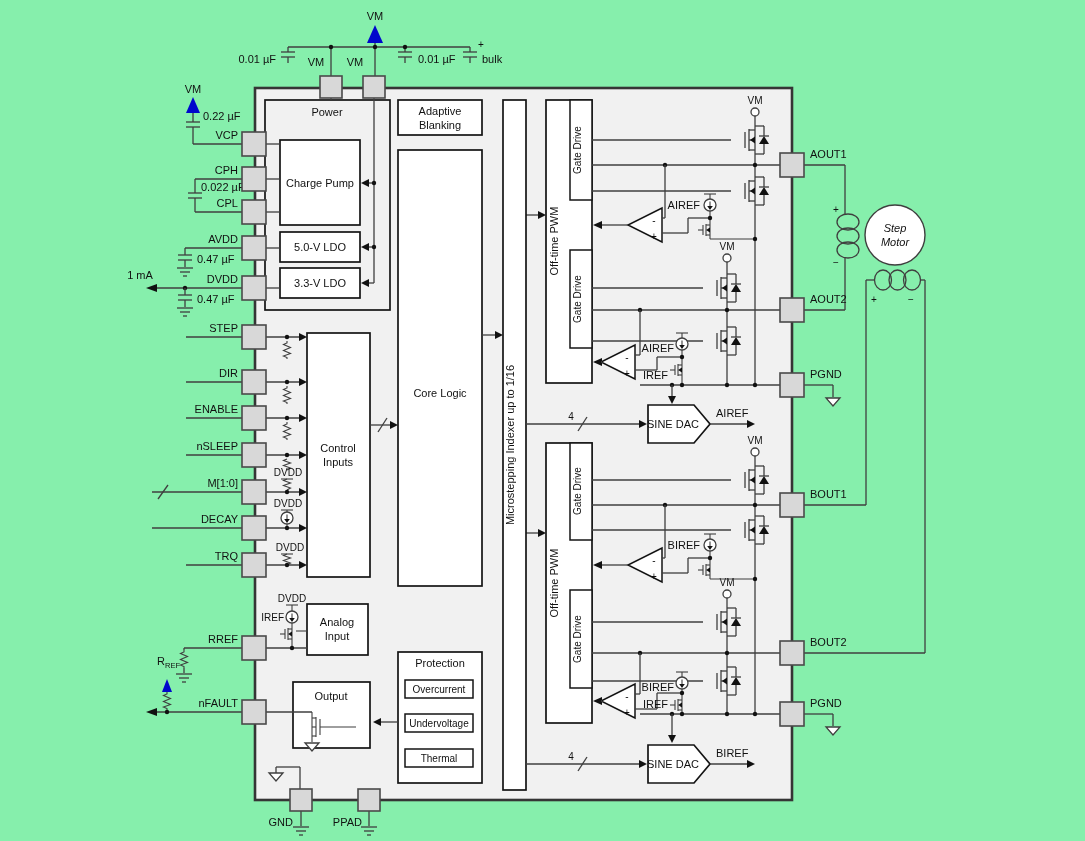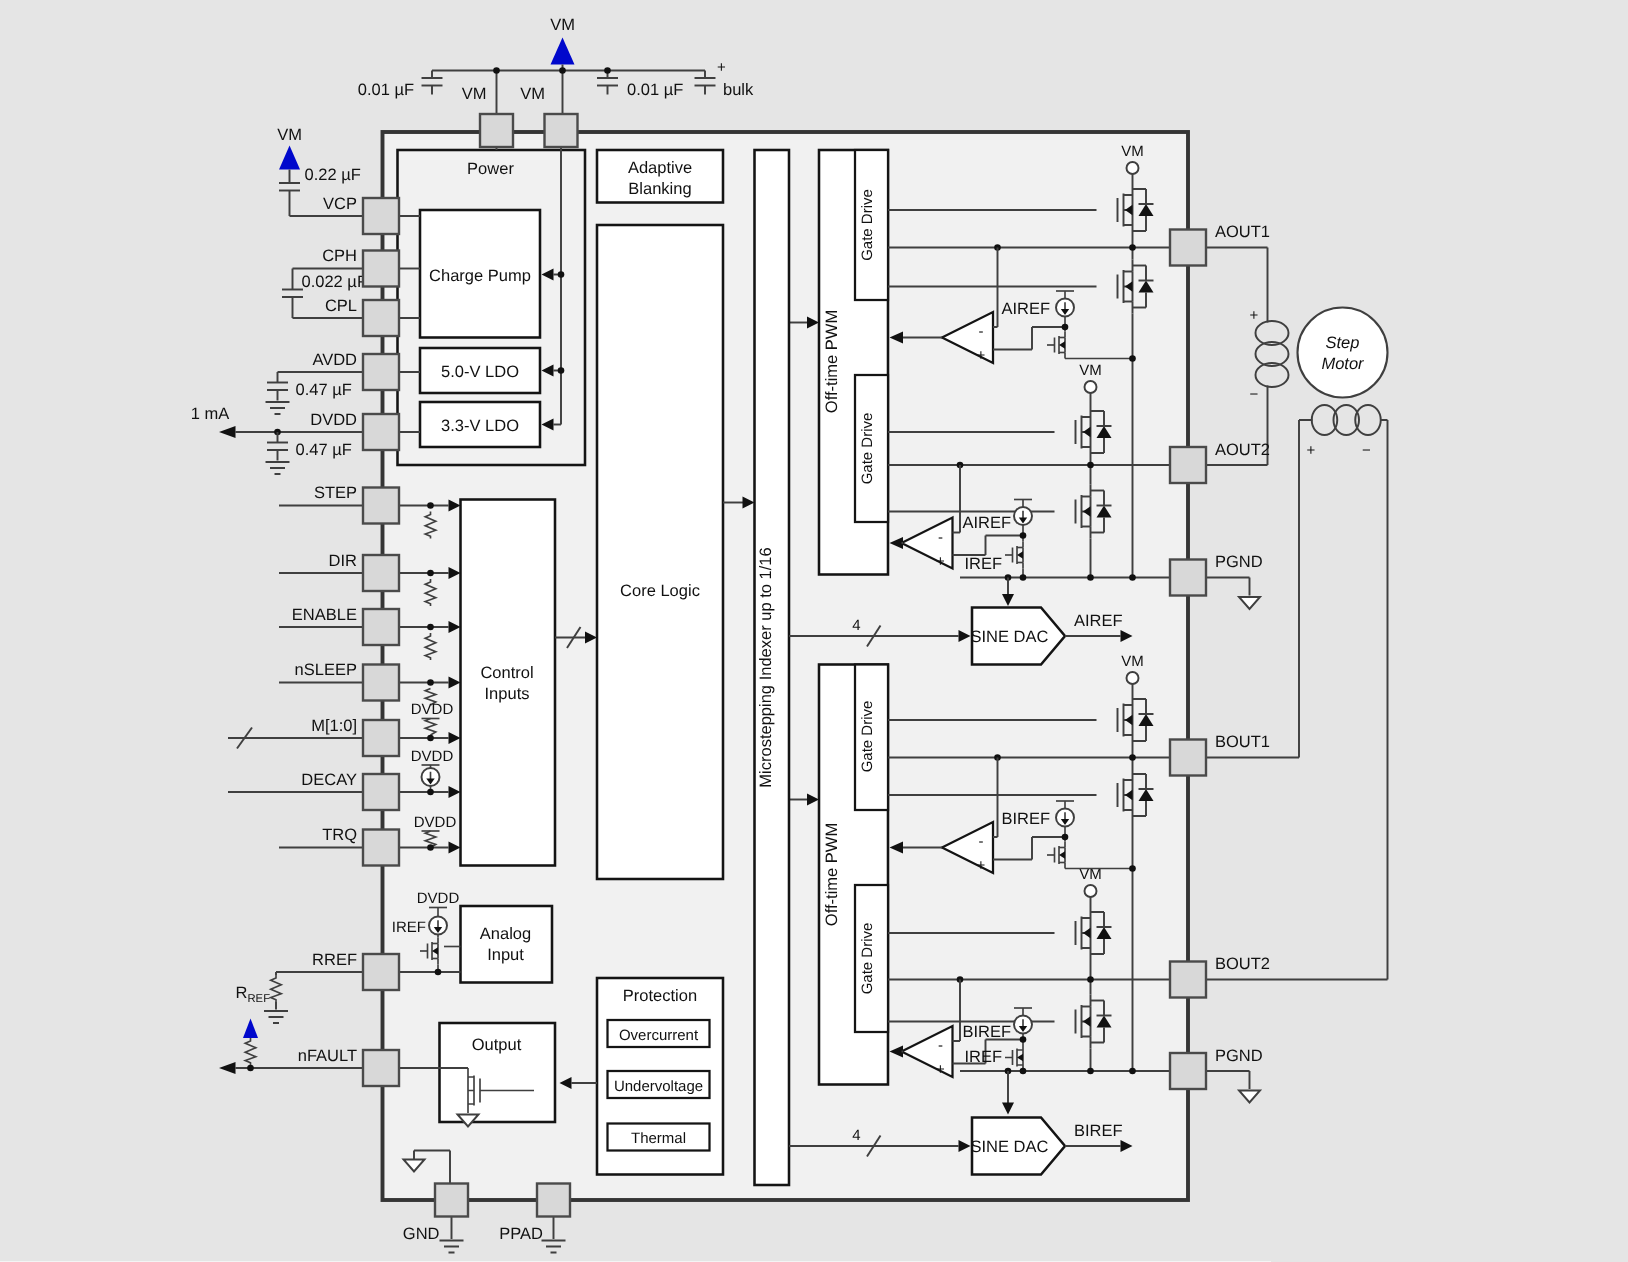--- a/index.html
+++ b/index.html
@@ -1,16 +1,16 @@
 <!DOCTYPE html>
 <html><head>
 <meta charset="utf-8">
 <style>
   html,body{margin:0;padding:0;background:#ffffff;}
-  .stage{width:1085px;height:841px;position:relative;background:#e5e5e5;}
+  .stage{width:1085px;height:841px;position:relative;background:#86efac;}
   svg{display:block;}
   .w{stroke:#3f3f3f;stroke-width:1.3;fill:none;}
   .w2{stroke:#3f3f3f;stroke-width:1.1;fill:none;}
   .icbg{fill:#f1f1f1;stroke:#353535;stroke-width:2.6;}
   .blk{fill:#ffffff;stroke:#141414;stroke-width:1.7;}
   .blk2{fill:#ffffff;stroke:#141414;stroke-width:1.5;}
   .nofill{fill:none;stroke:#141414;stroke-width:1.7;}
   .pin{fill:#d8d8d8;stroke:#4a4a4a;stroke-width:1.6;}
   .dot{fill:#111;stroke:none;}
   .ah{fill:#111;stroke:none;}

